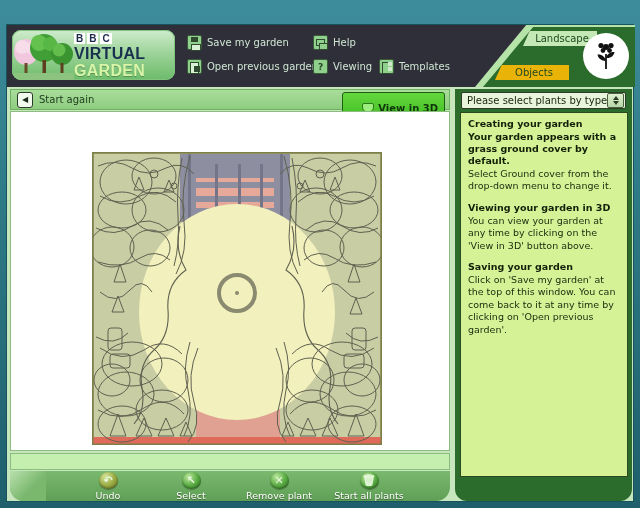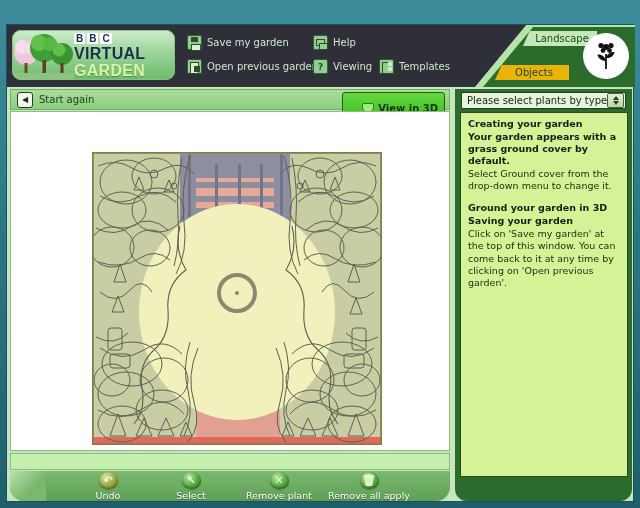--- a/index.html
+++ b/index.html
@@ -533,41 +533,42 @@
         <span class="tool-label">Select</span>
       </div>
 
       <div class="tool-btn" style="left:226px;">
         <span class="tool-circle">✕</span>
         <span class="tool-label">Remove plant</span>
       </div>
 
       <div class="tool-btn" style="left:316px;">
         <span class="tool-circle">🗑</span>
-        <span class="tool-label">Remove all apply</span>
+        <span class="tool-label">Start all plants</span>
       </div>
     </div>
 
     <div id="sidebar">
 
       <div id="sidebar-dropdown">
         <span id="dropdown-label">Please select plants by type</span>
         <span id="dropdown-stepper">
           <span class="step-arrow step-up"></span>
           <span class="step-arrow step-down"></span>
         </span>
       </div>
 
       <div id="help-panel">
         <div class="help-h">Creating your garden</div>
 
         <div class="help-h">Your garden appears with a grass ground cover by default.</div>
         <div class="help-p">Select Ground cover from the drop-down menu to change it.</div>
 
-        <div class="help-h">Ground your garden in 3D</div>
+        <div class="help-h">Viewing your garden in 3D</div>
+        <div class="help-p">You can view your garden at any time by clicking on the 'View in 3D' button above.</div>
 
         <div class="help-h">Saving your garden</div>
         <div class="help-p">Click on 'Save my garden' at the top of this window.  You can come back to it at any time by clicking on 'Open previous garden'.</div>
       </div>
     </div>
 
   </div>
 </div>
 
 </body></html>

